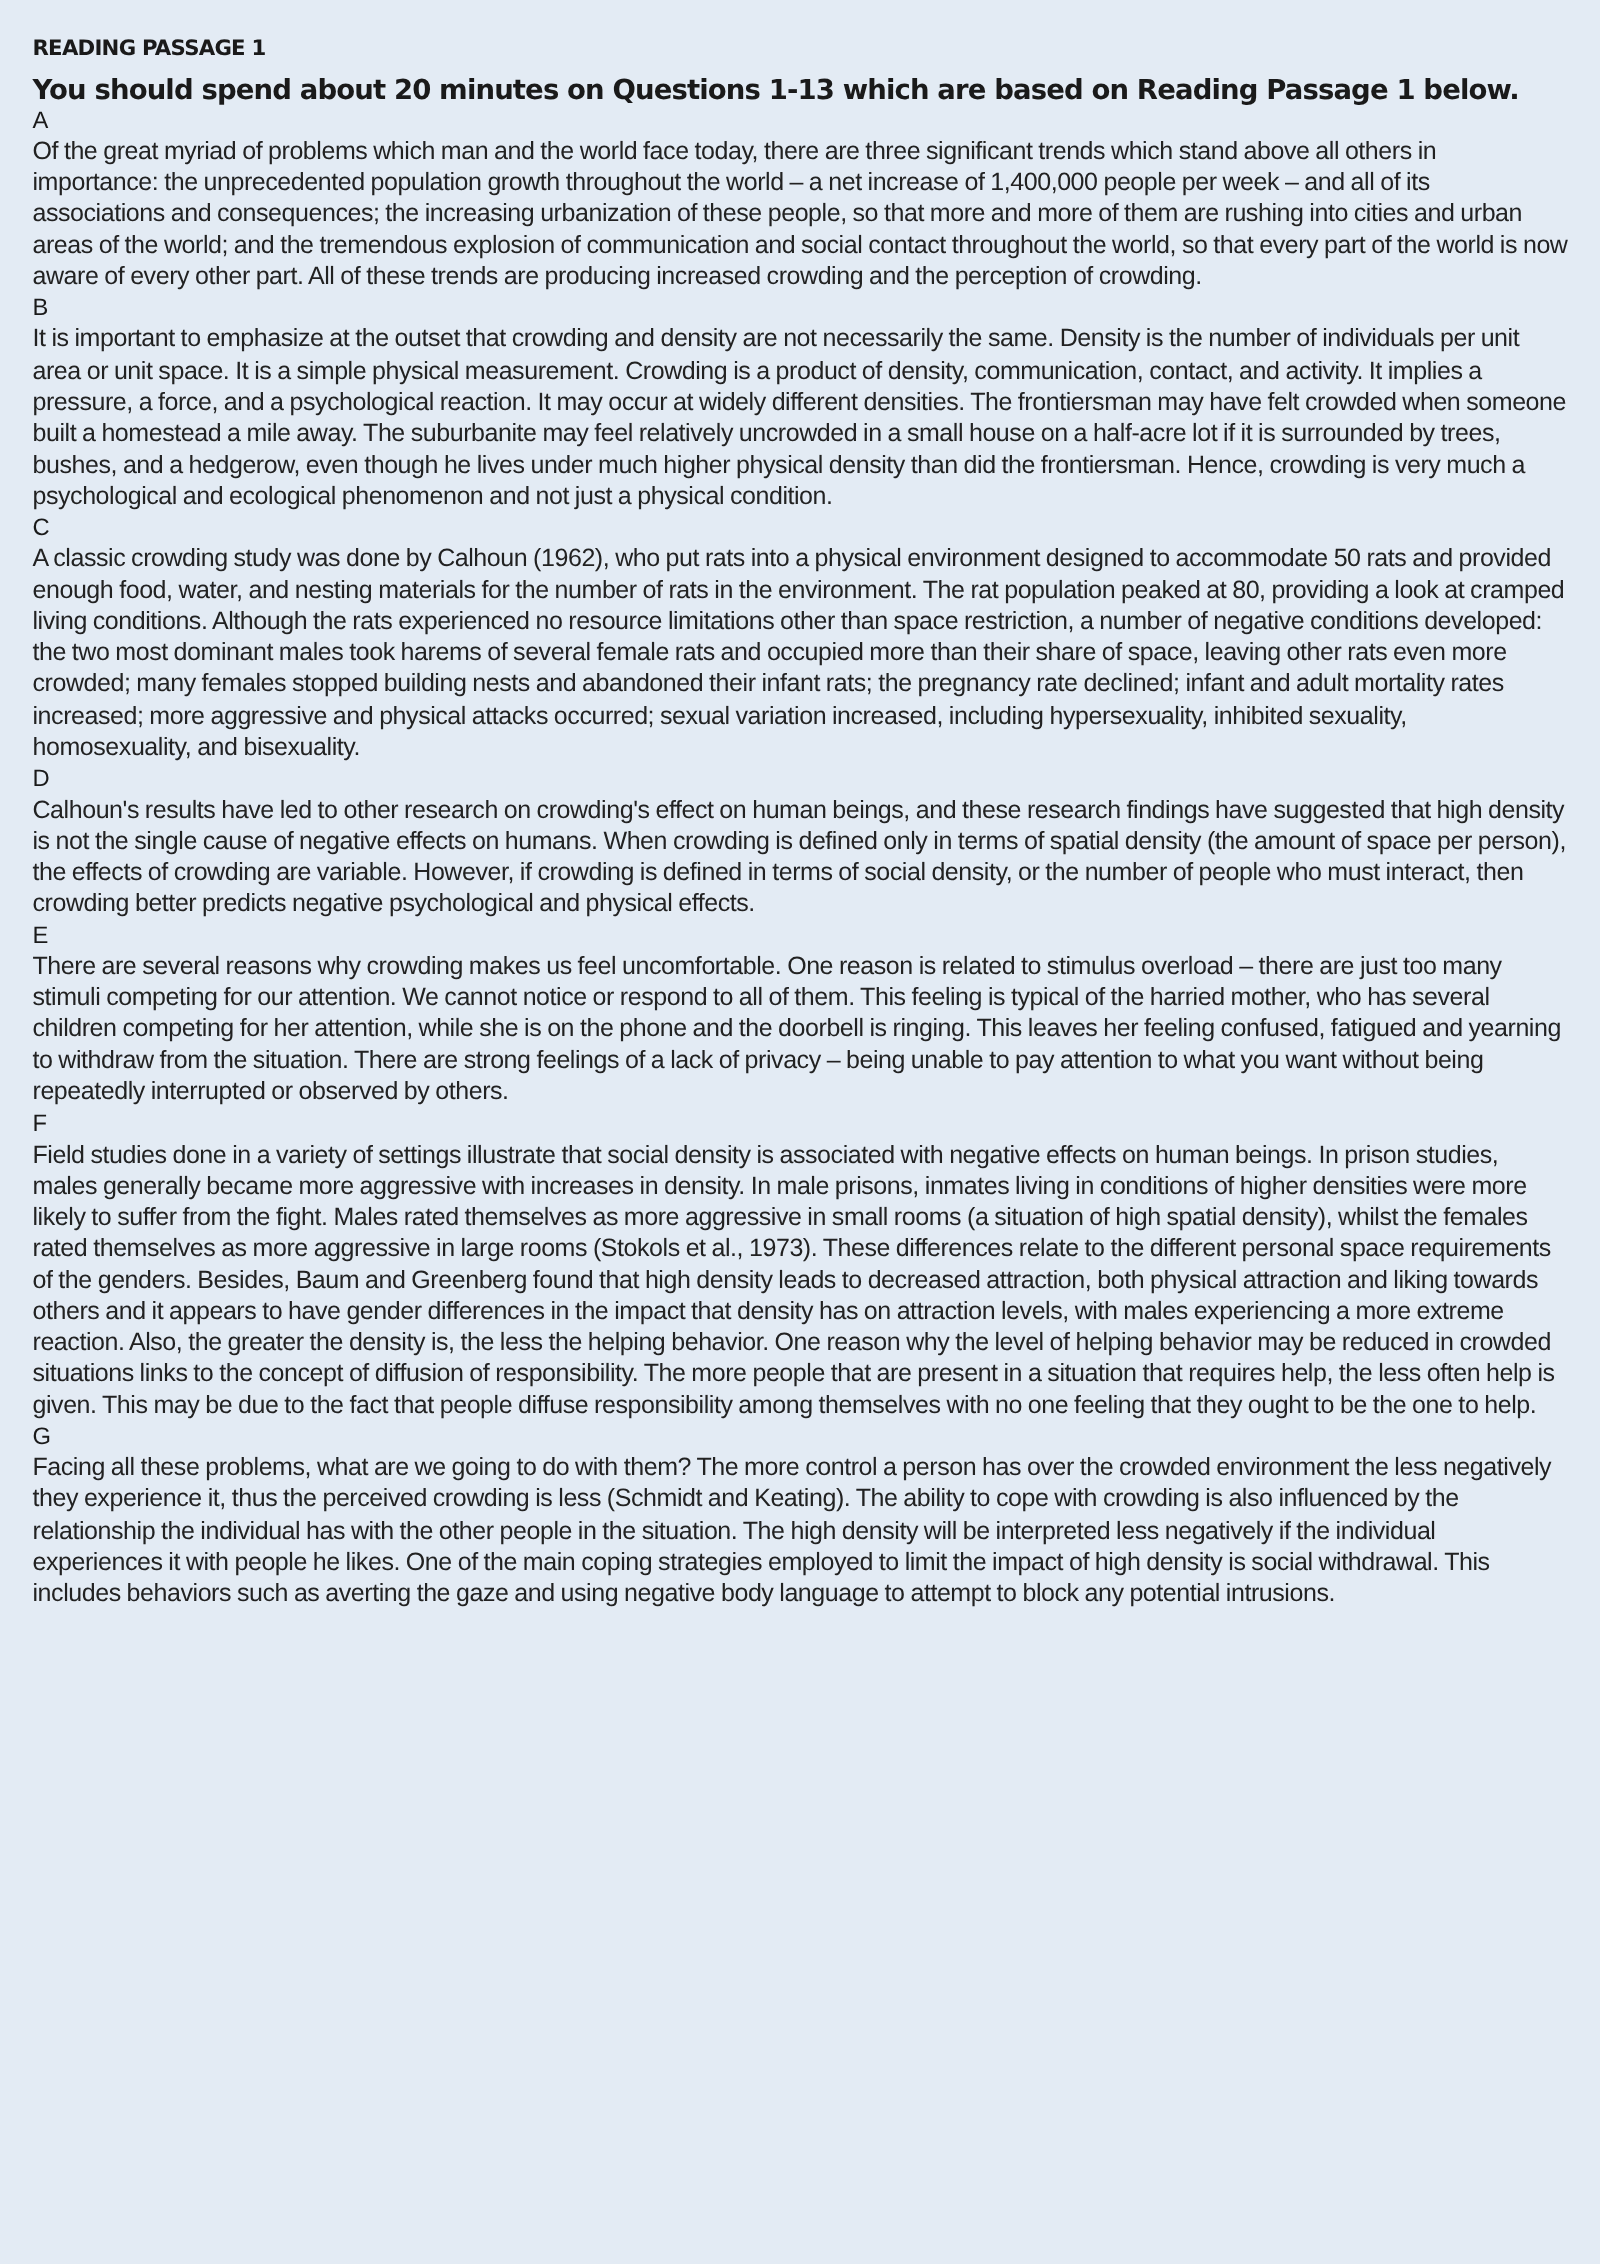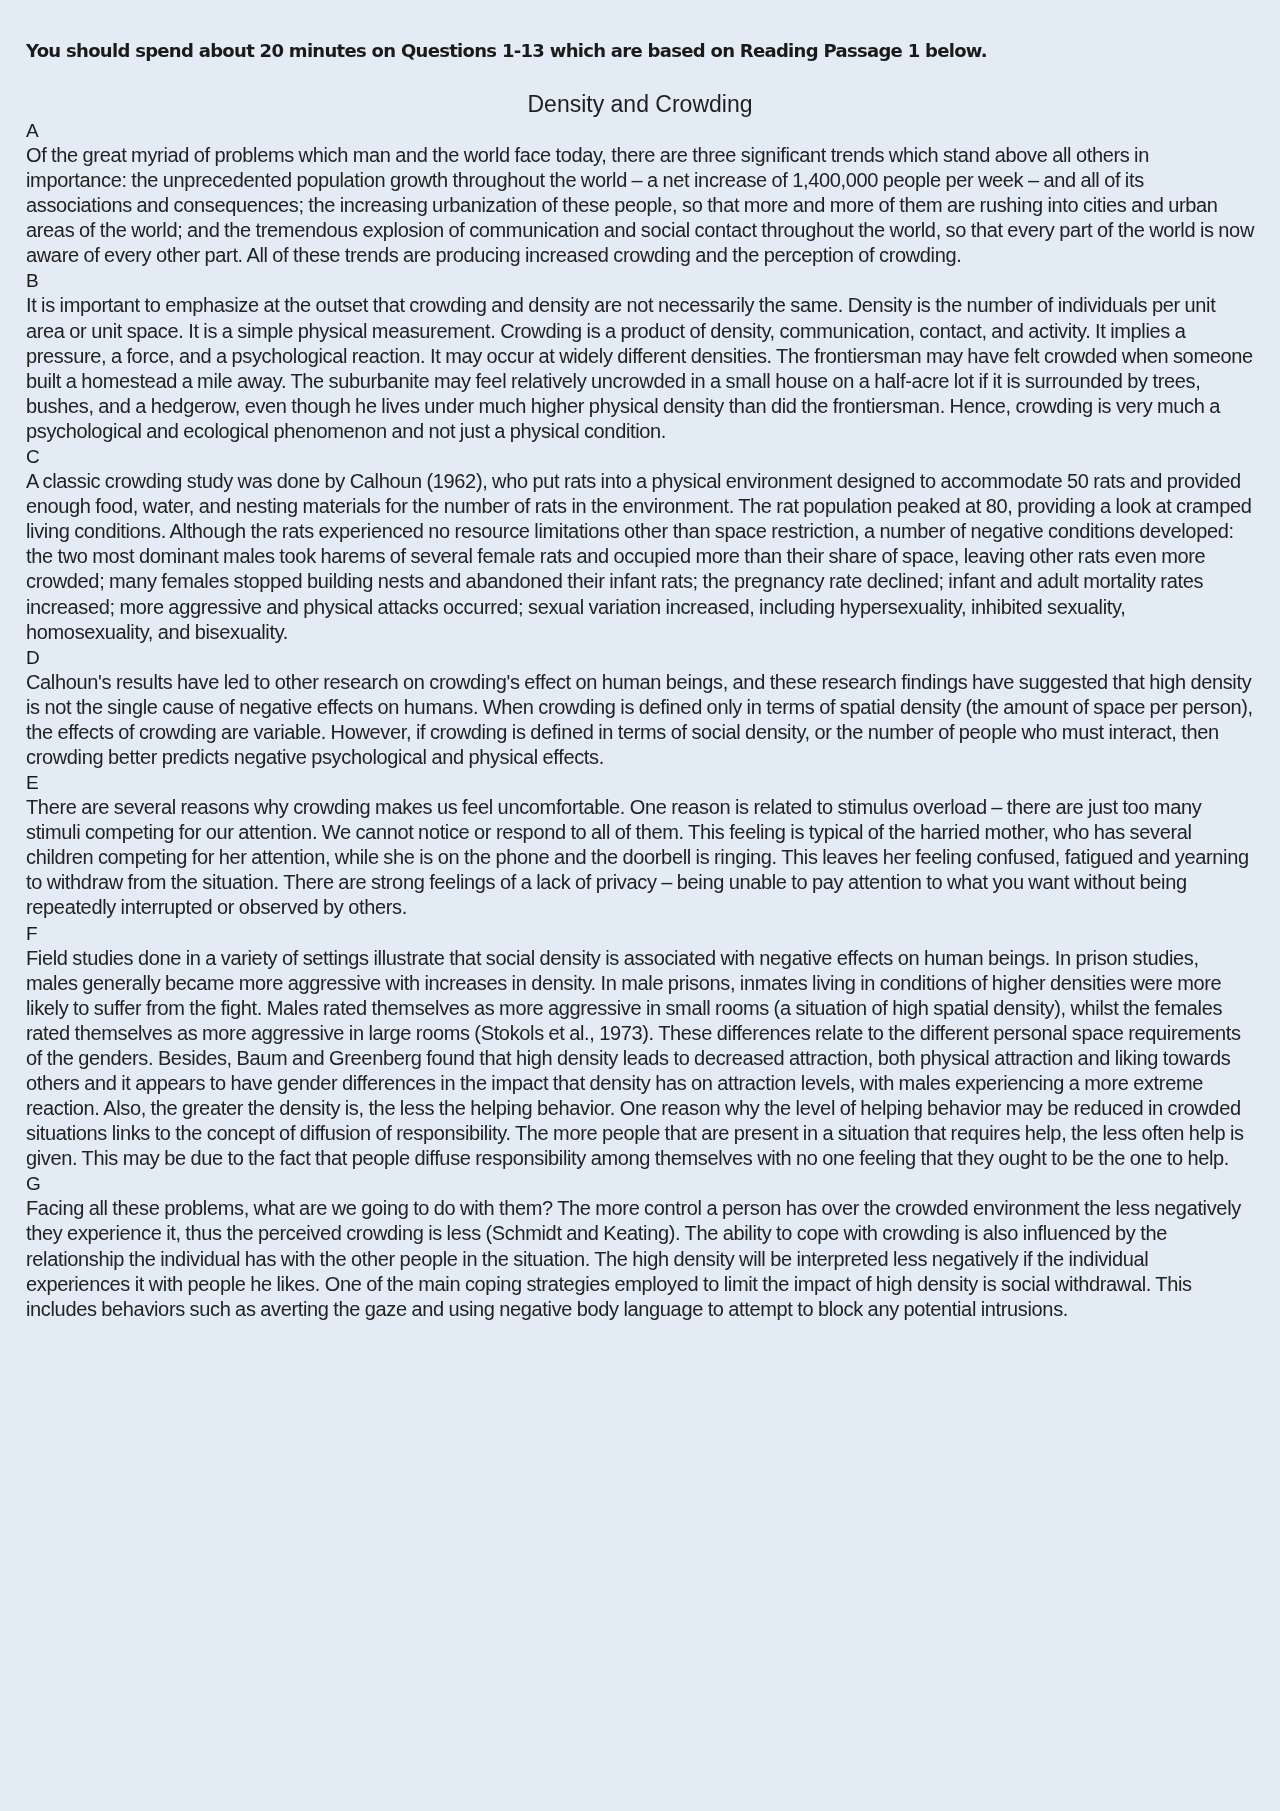--- a/index.html
+++ b/index.html
@@ -10,42 +10,42 @@
     font-family:"Liberation Sans", sans-serif;
   }
   .page { padding:28px 26px 0 26px; }
   .heading {
     font-family:"DejaVu Sans", sans-serif;
     font-weight:bold; font-size:17px; letter-spacing:-0.6px;
     line-height:22px; margin:0; height:22px;
   }
   .instruction {
     font-family:"DejaVu Sans", sans-serif;
-    font-weight:bold; font-size:18px; letter-spacing:-0.7px;
+    font-weight:bold; font-size:22px; letter-spacing:-0.7px;
     line-height:22px; margin:12px 0 0 0; height:22px;
   }
   .title {
     text-align:center; font-size:23px; line-height:28px;
     margin:28px 0 0 0; height:28px; color:#1e1e1e;
   }
   .section-label {
     font-size:19px; line-height:25px; height:25px; margin:0;
   }
   .para {
     font-size:20px; line-height:25.1px; margin:0;
     letter-spacing:-0.35px; word-spacing:-0.5px;
     color:#222;
   }
 </style>
 </head>
 <body>
 
 <div class="page">
+  <div class="heading">READING PASSAGE 1</div>
   <div class="instruction">You should spend about 20 minutes on Questions 1-13 which are based on Reading Passage 1 below.</div>
-  <div class="title">Density and Crowding</div>
 
   <div>
     <div class="section-label">A</div>
     <p class="para">Of the great myriad of problems which man and the world face today, there are three significant trends which stand above all others in importance: the unprecedented population growth throughout the world – a net increase of 1,400,000 people per week – and all of its associations and consequences; the increasing urbanization of these people, so that more and more of them are rushing into cities and urban areas of the world; and the tremendous explosion of communication and social contact throughout the world, so that every part of the world is now aware of every other part. All of these trends are producing increased crowding and the perception of crowding.</p>
   </div>
   <div>
     <div class="section-label">B</div>
     <p class="para">It is important to emphasize at the outset that crowding and density are not necessarily the same. Density is the number of individuals per unit area or unit space. It is a simple physical measurement. Crowding is a product of density, communication, contact, and activity. It implies a pressure, a force, and a psychological reaction. It may occur at widely different densities. The frontiersman may have felt crowded when someone built a homestead a mile away. The suburbanite may feel relatively uncrowded in a small house on a half-acre lot if it is surrounded by trees, bushes, and a hedgerow, even though he lives under much higher physical density than did the frontiersman. Hence, crowding is very much a psychological and ecological phenomenon and not just a physical condition.</p>
   </div>
   <div>

